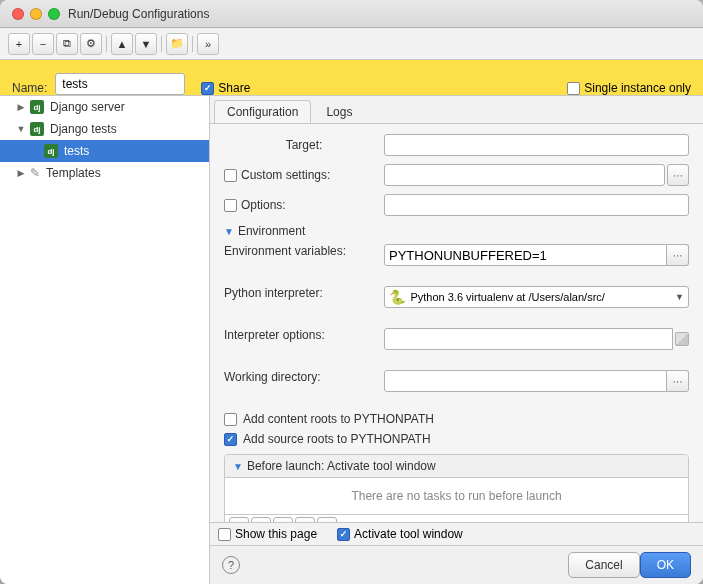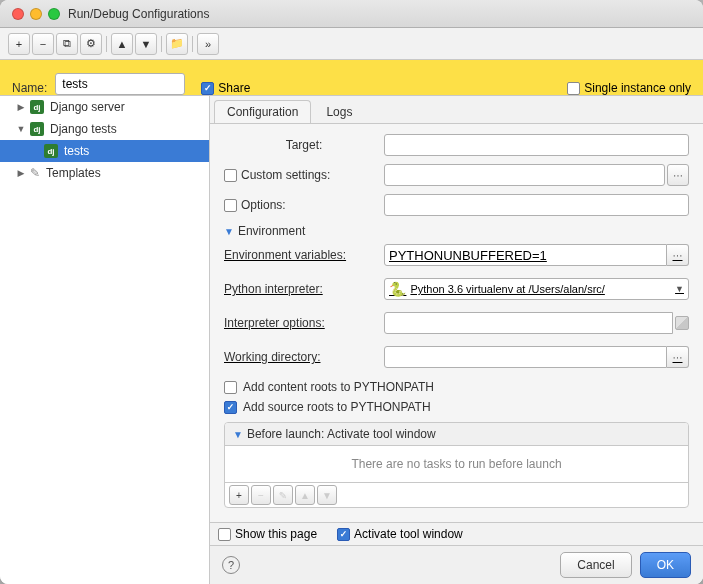--- a/index.html
+++ b/index.html
@@ -284,23 +284,22 @@
       color: #3a7bd5;
       font-size: 10px;
     }
     .section-label {
       font-size: 12px;
       color: #333;
       font-weight: 500;
     }
     .env-input-row {
       display: flex;
-      align-items: center;
-      margin-bottom: 12px;
-      text-decoration: underline;
+      align-items: flex-start;
+      margin-bottom: 20px;
     }
     .env-label {
       width: 160px;
       font-size: 12px;
       color: #333;
       flex-shrink: 0;
     }
     .env-input-wrapper {
       flex: 1;
       display: flex;
@@ -408,21 +407,20 @@
       flex-shrink: 0;
     }
     .show-page-area {
       display: flex;
       align-items: center;
       gap: 4px;
       flex: 1;
     }
     .action-buttons {
       display: flex;
-      gap: 8px;
       align-items: flex-end;
     }
     .btn {
       height: 26px;
       padding: 0 16px;
       border-radius: 5px;
       font-size: 12px;
       cursor: pointer;
       display: flex;
       align-items: center;

